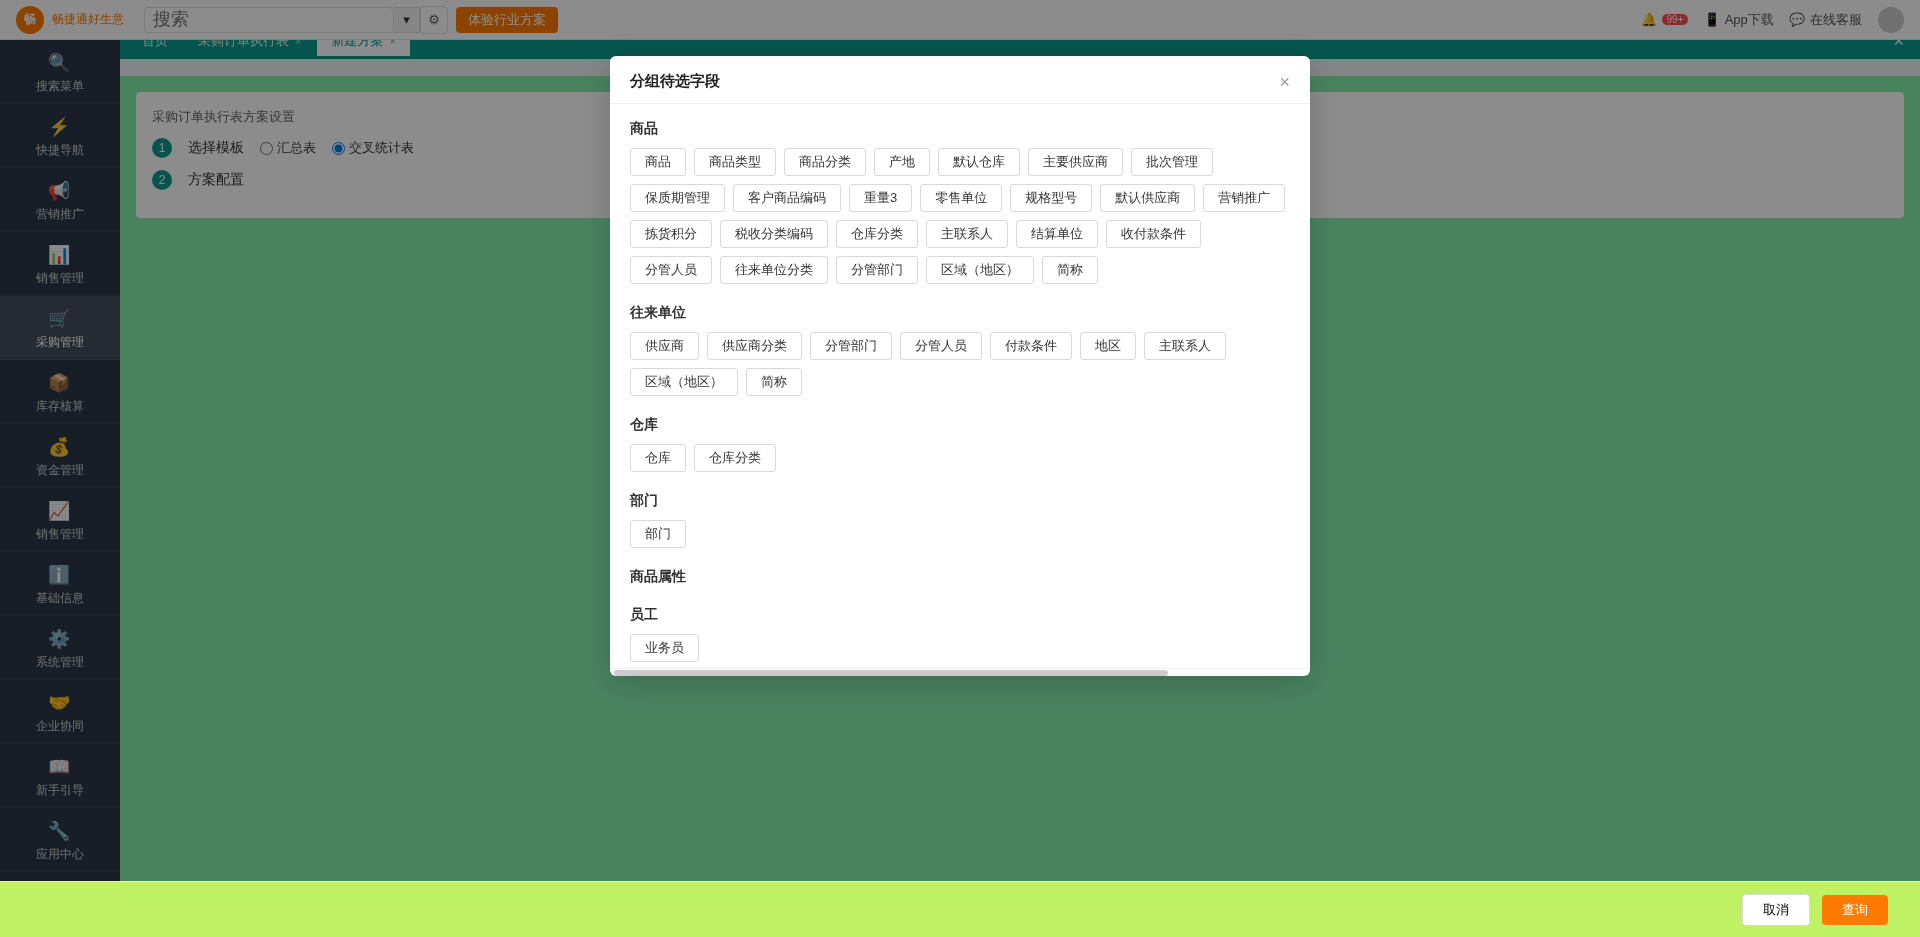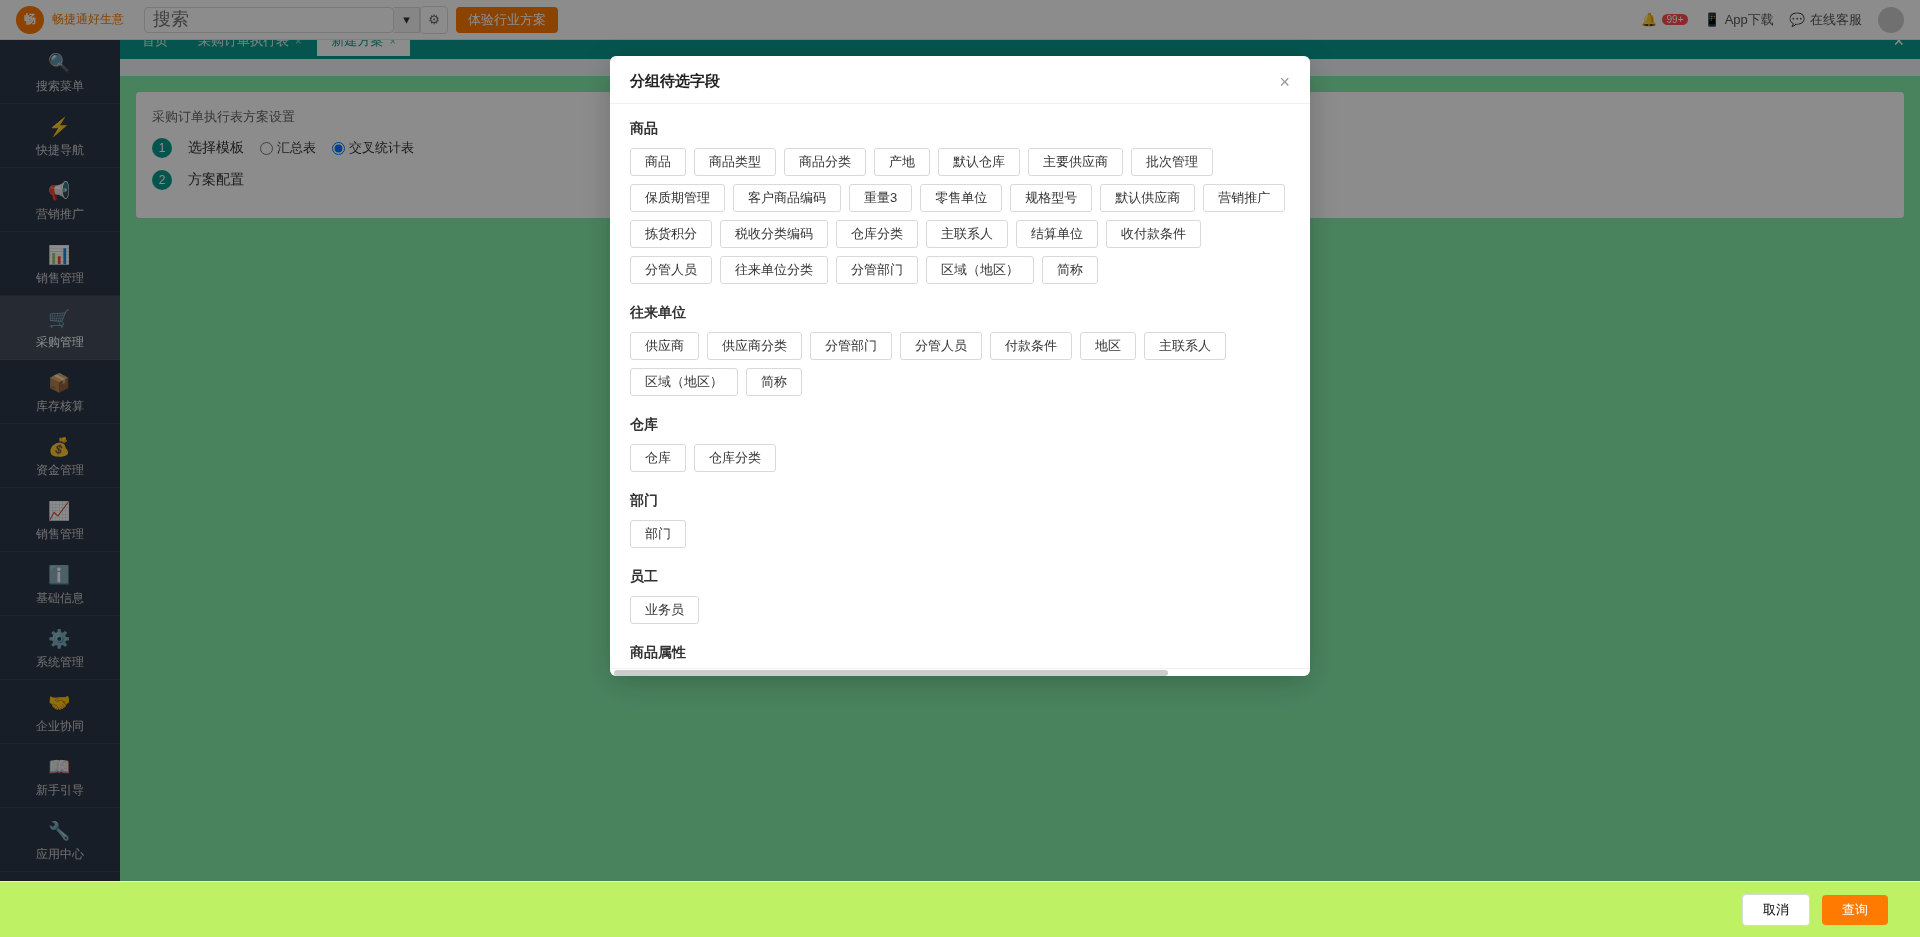--- a/index.html
+++ b/index.html
@@ -472,28 +472,28 @@
             <div class="field-tag">仓库分类</div>
           </div>
         </div>
         <div class="field-section">
           <div class="field-section-title">部门</div>
           <div class="field-tags">
             <div class="field-tag">部门</div>
           </div>
         </div>
         <div class="field-section">
+          <div class="field-section-title">商品属性</div>
+        </div>
+        <div class="field-section">
           <div class="field-section-title">员工</div>
           <div class="field-tags">
             <div class="field-tag">业务员</div>
           </div>
         </div>
-        <div class="field-section">
-          <div class="field-section-title">商品属性</div>
-        </div>
       </div>
     <div class="dialog-hscroll">
       <div class="dialog-hscroll-inner"></div>
     </div>
   </div>
 </div>
 
 <div class="dialog-footer">
   <button class="btn-cancel">取消</button>
   <button class="btn-confirm">查询</button>

